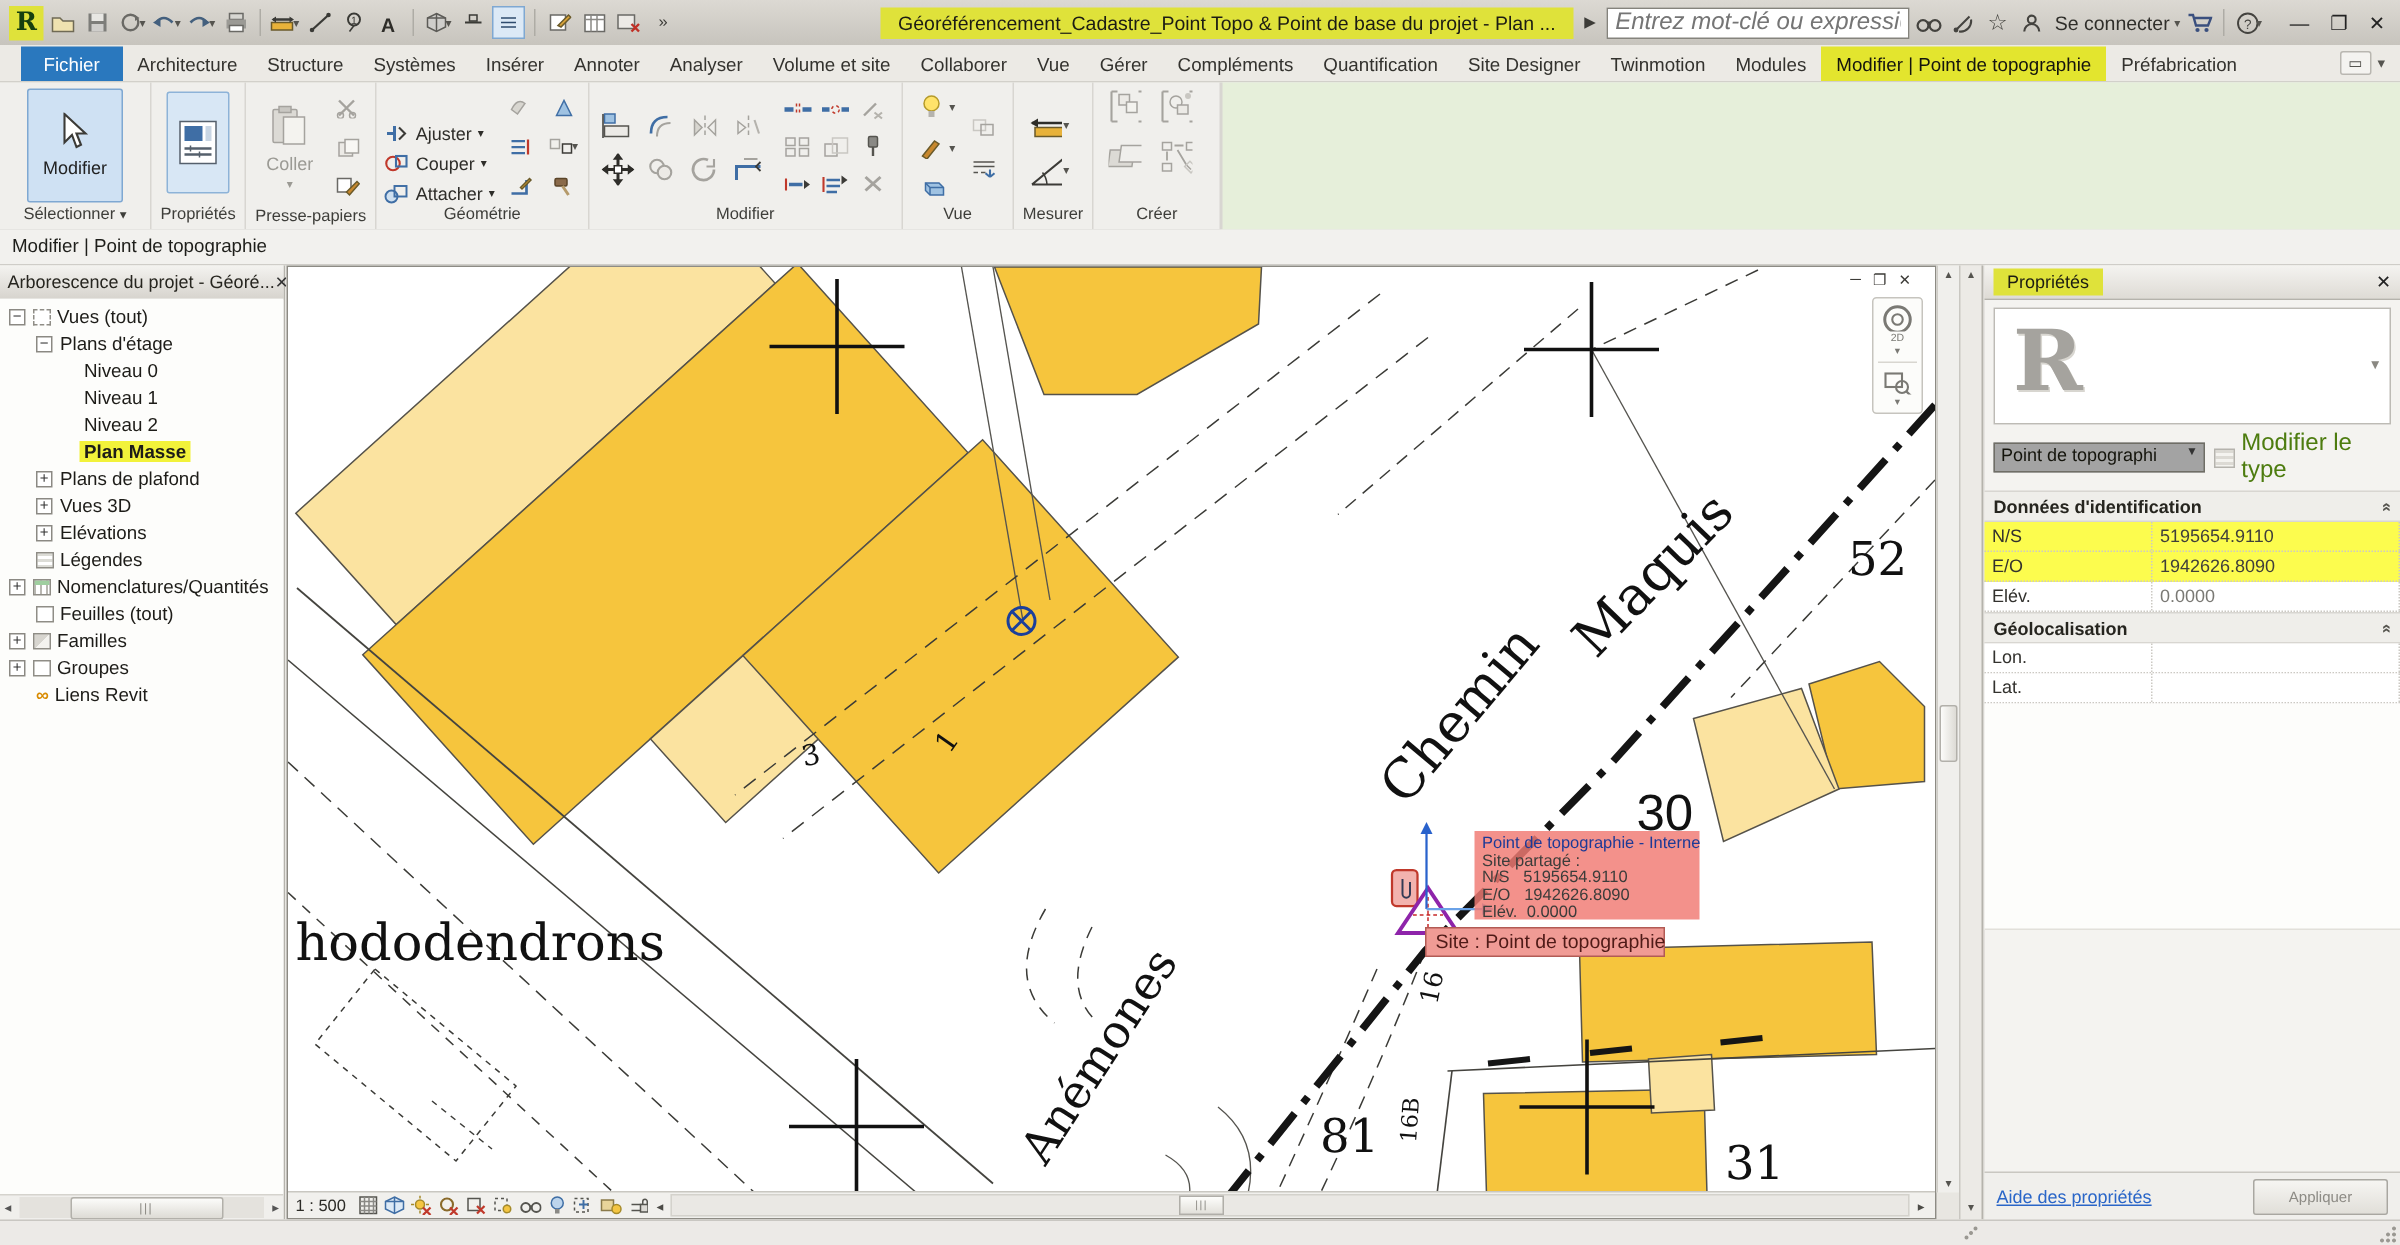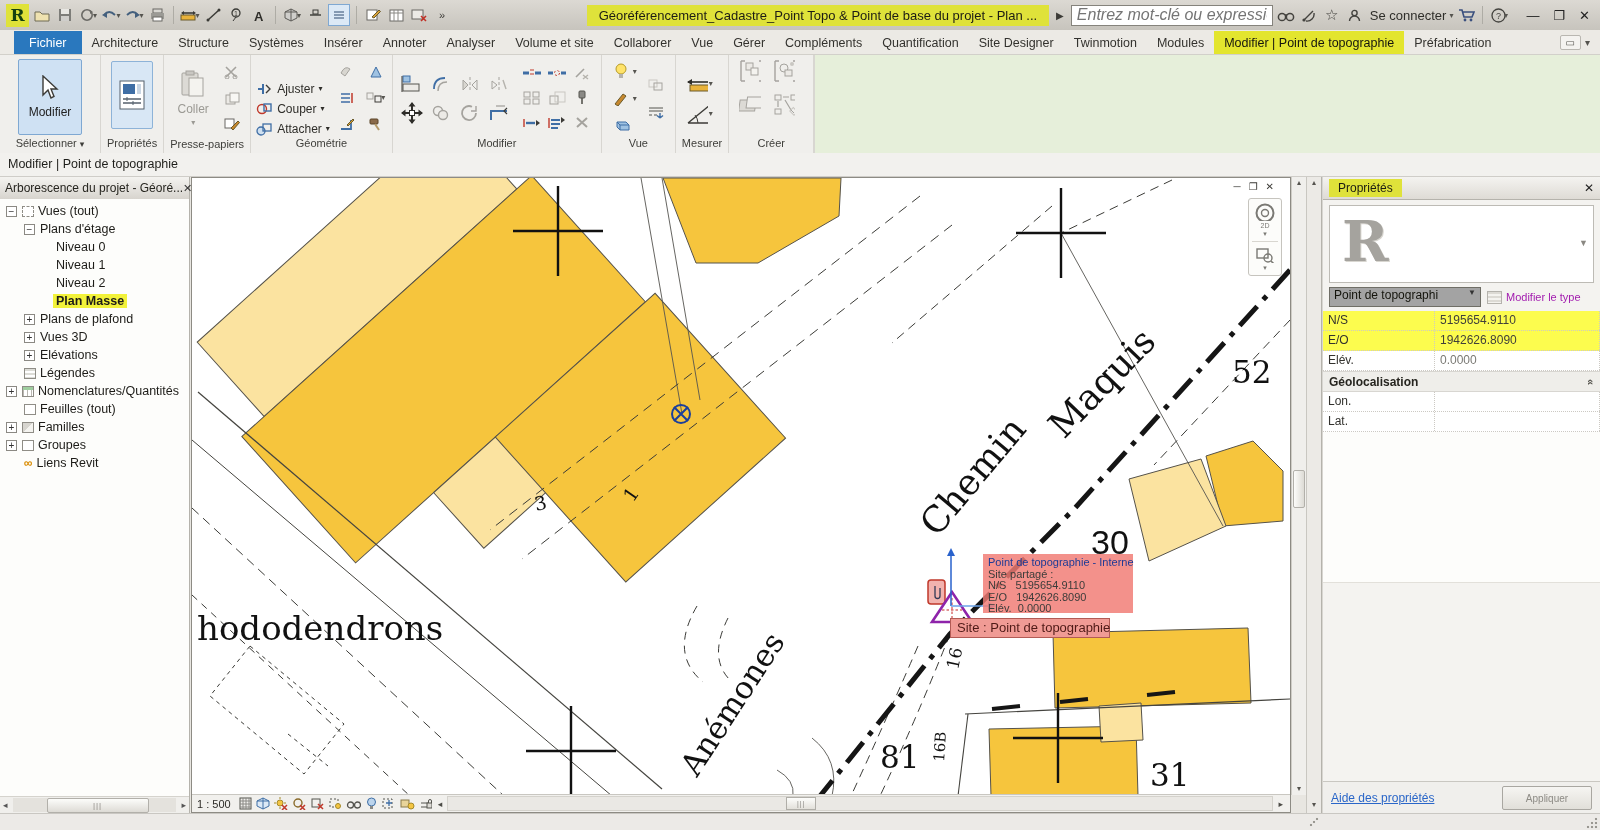--- a/index.html
+++ b/index.html
@@ -122,21 +122,21 @@
   .prophead .chip{background:#dfe23a;padding:2px 9px;font-size:12px;color:#1c1c12}
   .prophead .x{margin-left:auto;font-size:12px;color:#222}
   .preview{margin:5px 6px 4px;height:76px;background:#fff;border:1px solid #bdbbb5;position:relative}
   .preview .bigR{position:absolute;left:12px;top:2px;font-family:"DejaVu Serif",serif;font-weight:bold;
     font-size:56px;color:#a5a39e;text-shadow:1px 1px 0 #d8d6d0}
   .preview .pdd{position:absolute;right:5px;top:32px;color:#8a8882;font-size:9px}
   .typerow{display:flex;align-items:center;margin:2px 6px 4px;gap:6px}
   .typesel{width:152px;height:20px;background:#a3a3a3;border:1px solid #6f6e66;display:flex;align-items:flex-start;
     padding:0 4px;font-size:12px;color:#14140c;box-sizing:border-box}
   .typesel .arr{margin-left:auto;font-size:8px;color:#333}
-  .modtype{display:flex;align-items:center;gap:4px;color:#a21caf;font-size:11px}
+  .modtype{display:flex;align-items:center;gap:4px;color:#4d7c0f;font-size:16px}
   .modtype .mi{width:13px;height:11px;border:1px solid #b5b3ad;background:
       repeating-linear-gradient(#dcdad4 0 2px,#f4f3ef 2px 4px)}
   .sect{height:19px;display:flex;align-items:center;padding:0 6px;font-weight:bold;font-size:12px;color:#26251f;
     border-top:1px solid #d8d6d1;border-bottom:1px solid #d8d6d1;background:#efeeea}
   .sect .chev{margin-left:auto;color:#55544e;font-size:11px;transform:rotate(90deg)}
   .prow{display:grid;grid-template-columns:112px 1fr;height:19px;border-bottom:1px dotted #ccc9c3;background:#fff}
   .prow>div{padding:2px 5px;font-size:12px;border-right:1px dotted #ccc9c3;white-space:nowrap;overflow:hidden;color:#33322e}
   .prow.yellow{background:#fcfc4e}
   .prow .val{color:#403f3a}
   .propfill{height:150px;background:#fdfdfb;border-bottom:1px solid #e2e0da}
@@ -1038,20 +1038,24 @@
       <div class="typesel">
         <span>Point de topographi</span>
         <span class="arr">▼</span>
       </div>
       <div class="modtype">
         <span class="mi"></span>
         <span>Modifier le type</span>
       </div>
     </div>
 
+    <div class="sect">
+      <span>Données d'identification</span>
+      <span class="chev">«</span>
+    </div>
     <div class="prow yellow">
       <div>N/S</div>
       <div class="val">5195654.9110</div>
     </div>
     <div class="prow yellow">
       <div>E/O</div>
       <div class="val">1942626.8090</div>
     </div>
     <div class="prow">
       <div>Elév.</div>

